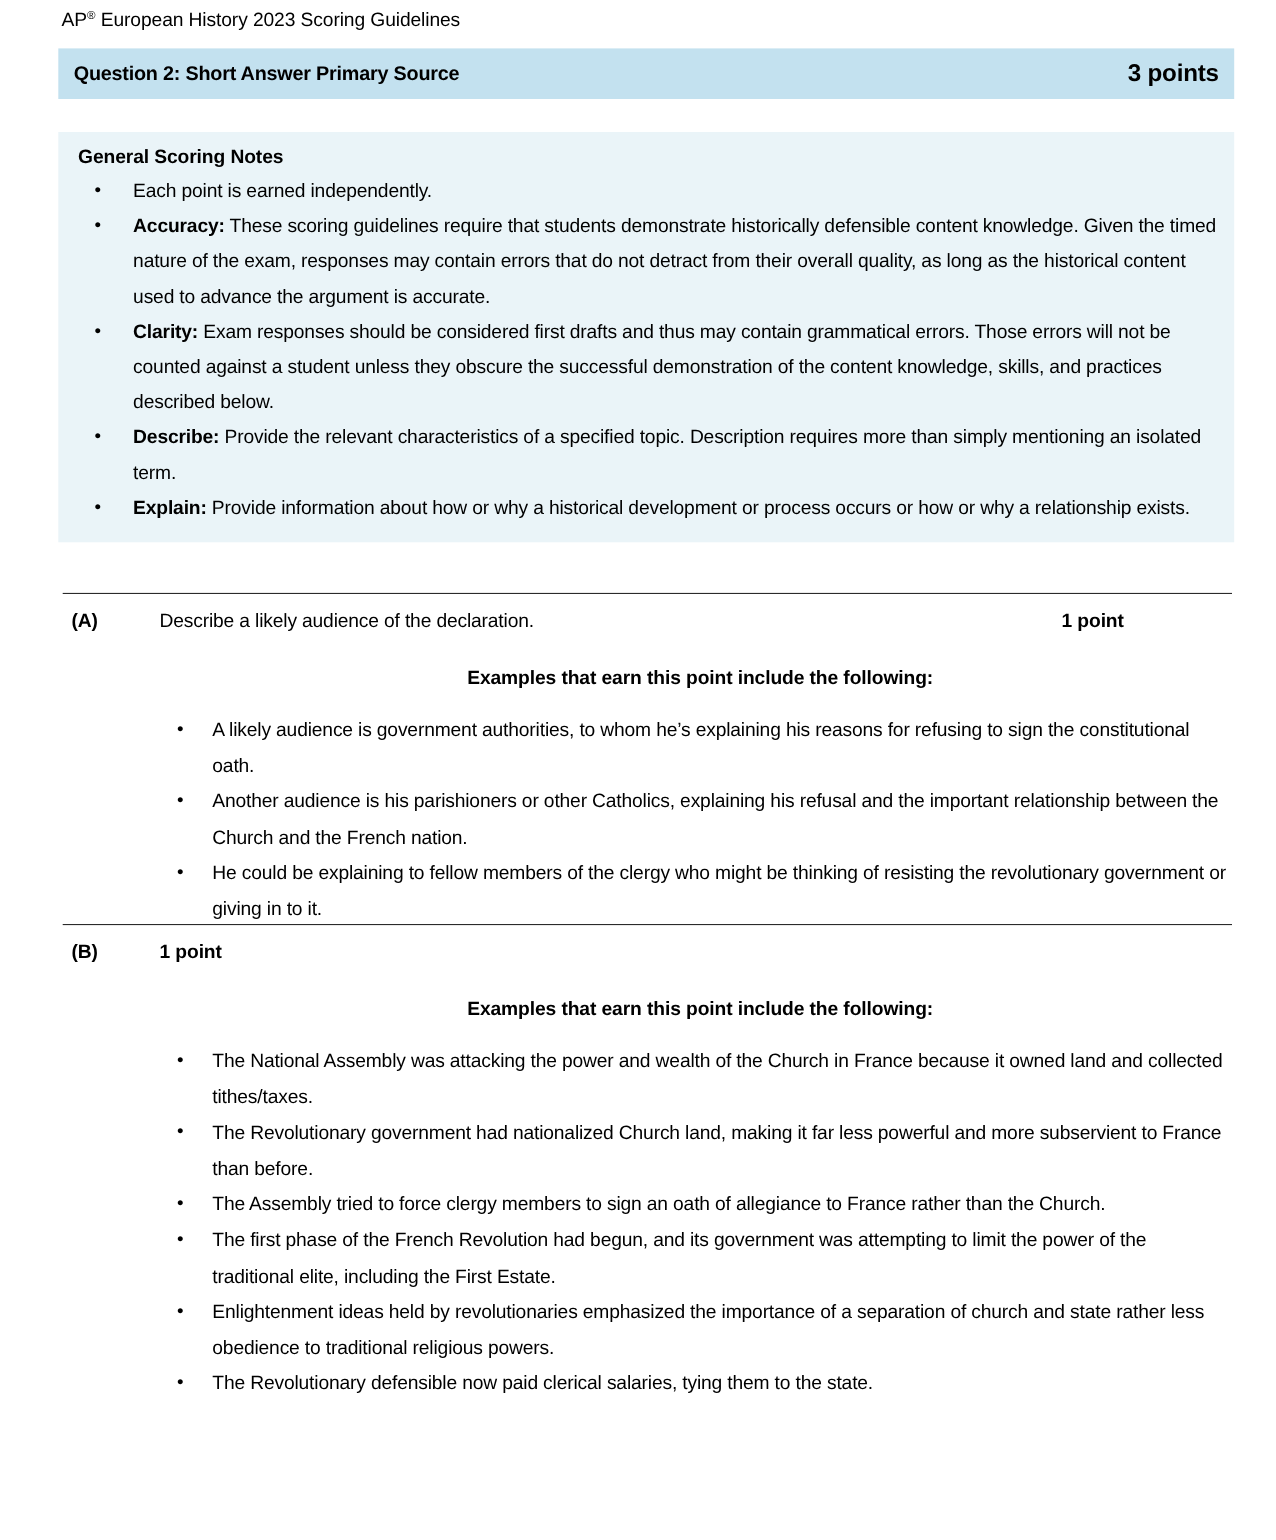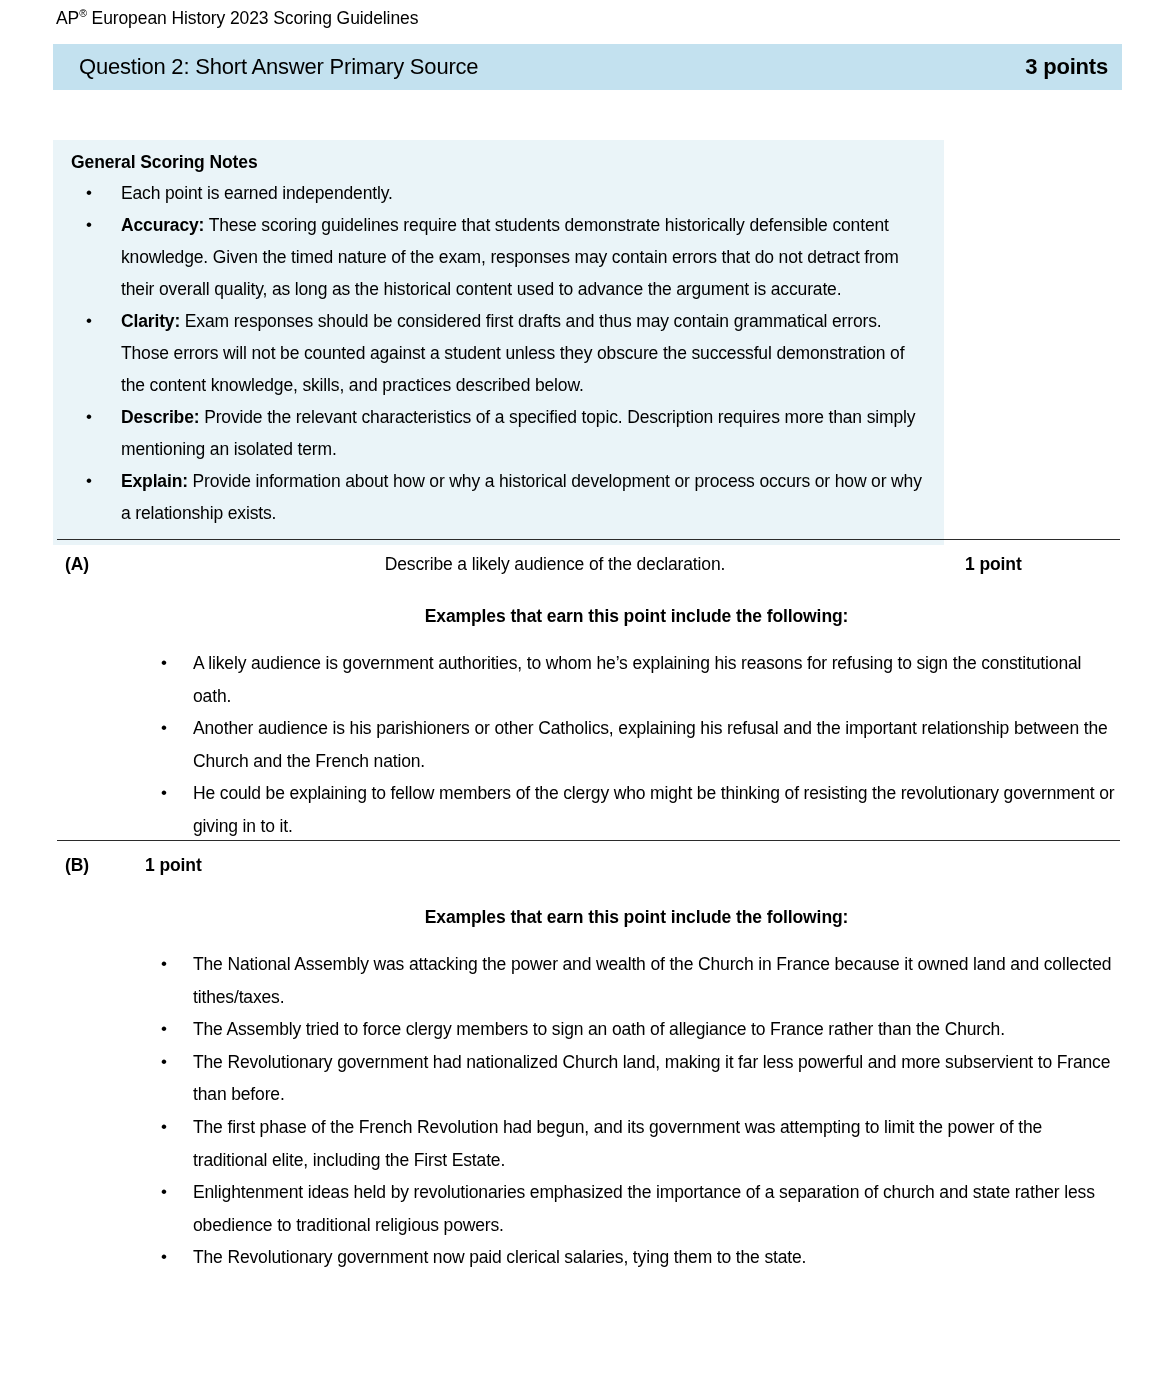--- a/index.html
+++ b/index.html
@@ -48,40 +48,38 @@
     top: 44px;
     width: 1069px;
     height: 46px;
     background: #c3e1ef;
     display: flex;
     align-items: center;
     justify-content: space-between;
     padding: 0 14px 0 14px;
   }
   .title-bar .q-title {
-    font-size: 22px;
-    font-weight: 400;
+    font-size: 18px;
+    font-weight: 700;
     letter-spacing: -0.2px;
-    margin-left: 12px;
   }
   .title-bar .q-points {
     font-size: 22px;
     font-weight: 700;
     letter-spacing: -0.2px;
   }
 
   
   .notes-panel {
     position: absolute;
     left: 53px;
     top: 120px;
-    width: 891px;
+    width: 1069px;
     background: #eaf4f8;
     padding: 12px 16px 16px 16px;
-    margin-top: 20px;
   }
   .notes-title {
     font-size: 17.5px;
     font-weight: 700;
     margin: 0 0 4px 2px;
     letter-spacing: -0.1px;
   }
   ul.notes-list {
     list-style: none;
     margin: 0;
@@ -125,21 +123,20 @@
     line-height: 30px;
     padding-left: 8px;
     letter-spacing: -0.1px;
   }
   .part-prompt {
     flex: 1 1 auto;
     font-size: 17.5px;
     line-height: 30px;
     letter-spacing: -0.15px;
     max-width: 820px;
-    text-align: center;
   }
   .part-points {
     flex: 0 0 auto;
     width: 120px;
     font-size: 17.5px;
     font-weight: 700;
     line-height: 30px;
     letter-spacing: -0.1px;
   }
   .examples-label {
@@ -214,21 +211,21 @@
   </div>
 
   <div class="part" id="partB">
     <div class="part-head">
       <div class="part-letter">(B)</div>
       <div class="part-points">1 point</div>
     </div>
     <div class="examples-label">Examples that earn this point include the following:</div>
     <ul class="examples-list">
       <li>The National Assembly was attacking the power and wealth of the Church in France because it owned land and collected tithes/taxes.</li>
+      <li>The Revolutionary government had nationalized Church land, making it far less powerful and more subservient to France than before.</li>
       <li>The Assembly tried to force clergy members to sign an oath of allegiance to France rather than the Church.</li>
-      <li>The Revolutionary government had nationalized Church land, making it far less powerful and more subservient to France than before.</li>
       <li>The first phase of the French Revolution had begun, and its government was attempting to limit the power of the traditional elite, including the First Estate.</li>
       <li>Enlightenment ideas held by revolutionaries emphasized the importance of a separation of church and state rather less obedience to traditional religious powers.</li>
-      <li>The Revolutionary government now paid clerical salaries, tying them to the state.</li>
+      <li>The Revolutionary defensible now paid clerical salaries, tying them to the state.</li>
     </ul>
   </div>
 
 </div>
 
 </body></html>

